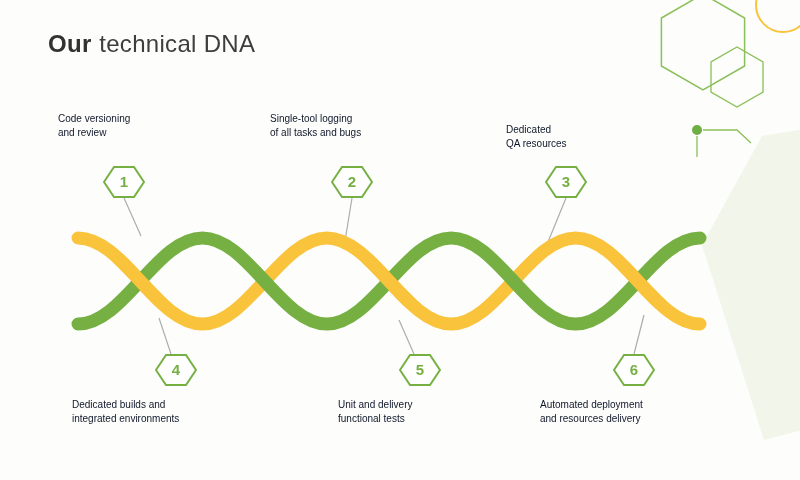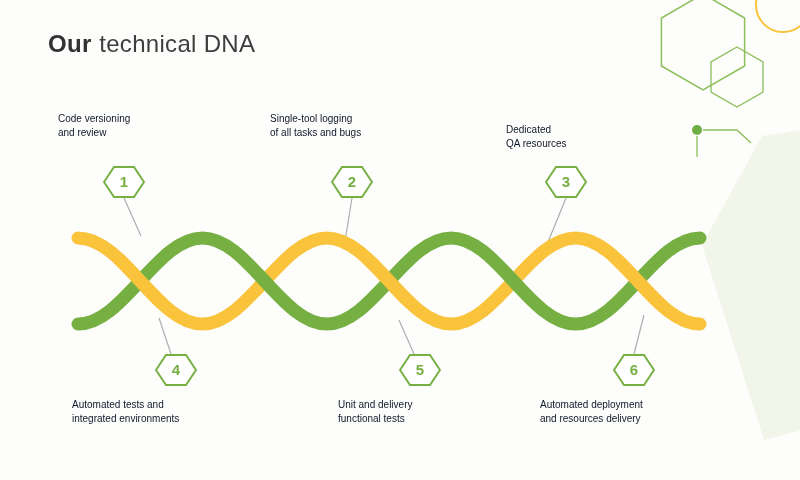--- a/index.html
+++ b/index.html
@@ -97,21 +97,21 @@
   <h1 class="title">
     <span class="em">Our</span><span class="rest">technical DNA</span>
   </h1>
 
   <div class="label label-1">Code versioning
 and review</div>
   <div class="label label-2">Single-tool logging
 of all tasks and bugs</div>
   <div class="label label-3">Dedicated
 QA resources</div>
-  <div class="label label-4">Automated tests and
+  <div class="label label-4">Dedicated builds and
 integrated environments</div>
   <div class="label label-5">Unit and delivery
 functional tests</div>
   <div class="label label-6">Automated deployment
 and resources delivery</div>
 
   <div class="hexbadge hex-1">
     <svg viewBox="0 0 42 32">
       <polygon points="11,1 31,1 41,16 31,31 11,31 1,16" fill="#ffffff" stroke="#76b043" stroke-width="2"></polygon>
     </svg>

